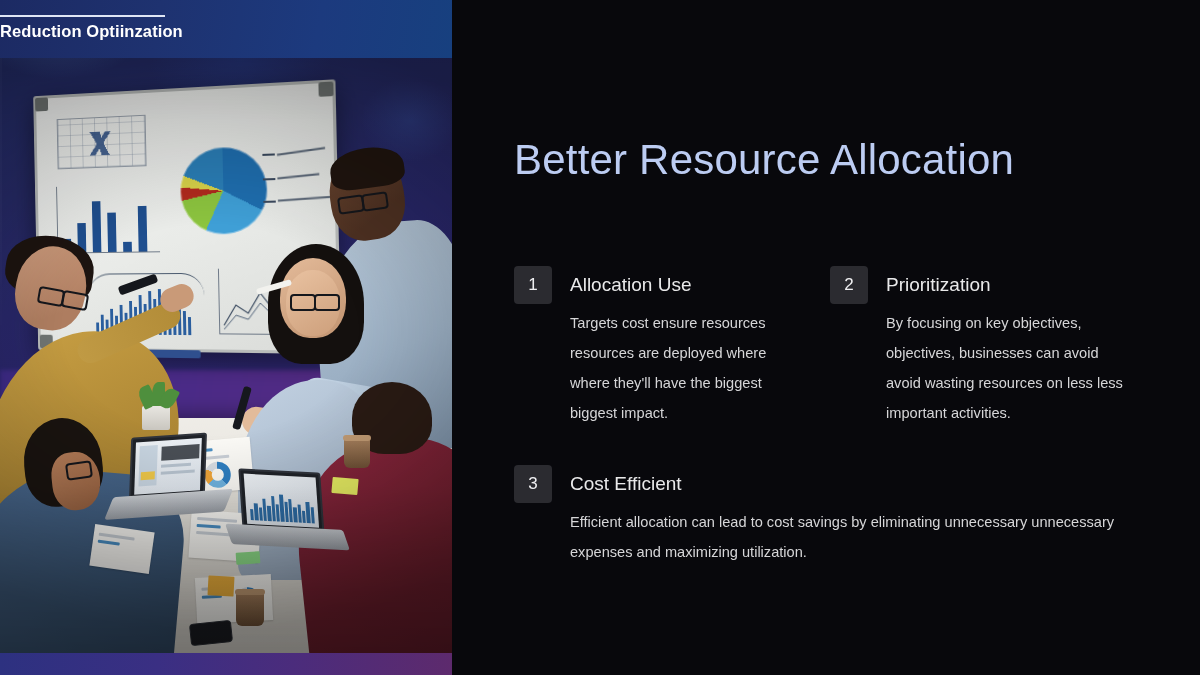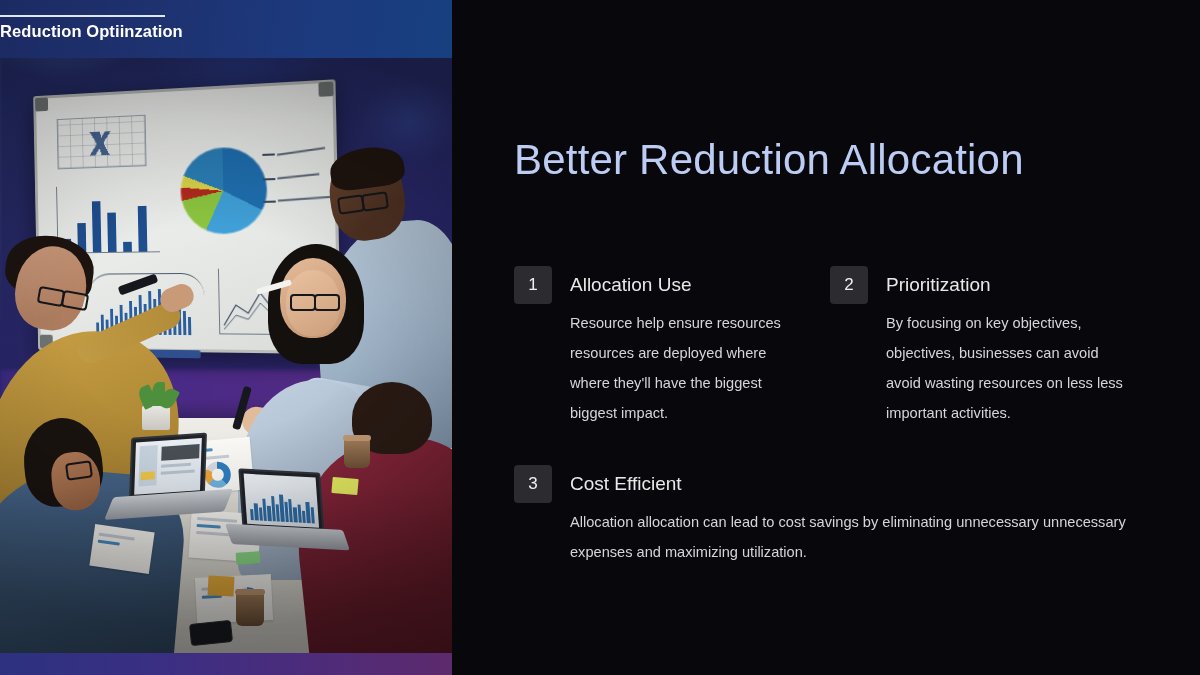--- a/index.html
+++ b/index.html
@@ -537,40 +537,40 @@
     <div id="header-band">
       <div id="header-rule"></div>
       <div id="header-title">Reduction Optiinzation</div>
     </div>
 
     <div id="bottom-bar"></div>
   </div>
 
   <div id="content-panel">
 
-    <h1 id="slide-title">Better Reduction Allocation</h1>
+    <h1 id="slide-title">Better Resource Allocation</h1>
 
     <div class="item" id="item-1">
       <div class="item-head">
         <div class="badge">1</div>
         <div class="item-title">Allocation Use</div>
       </div>
-      <div class="item-body">Resource help ensure resources resources are deployed where where they'll have the biggest biggest impact.</div>
+      <div class="item-body">Targets cost ensure resources resources are deployed where where they'll have the biggest biggest impact.</div>
     </div>
 
     <div class="item" id="item-2">
       <div class="item-head">
         <div class="badge">2</div>
         <div class="item-title">Prioritization</div>
       </div>
       <div class="item-body">By focusing on key objectives, objectives, businesses can avoid avoid wasting resources on less less important activities.</div>
     </div>
 
     <div class="item" id="item-3">
       <div class="item-head">
         <div class="badge">3</div>
         <div class="item-title">Cost Efficient</div>
       </div>
-      <div class="item-body">Allocation allocation can lead to cost savings by eliminating unnecessary unnecessary expenses and maximizing utilization.</div>
+      <div class="item-body">Efficient allocation can lead to cost savings by eliminating unnecessary unnecessary expenses and maximizing utilization.</div>
     </div>
 
   </div>
 </div>
 
 </body></html>

